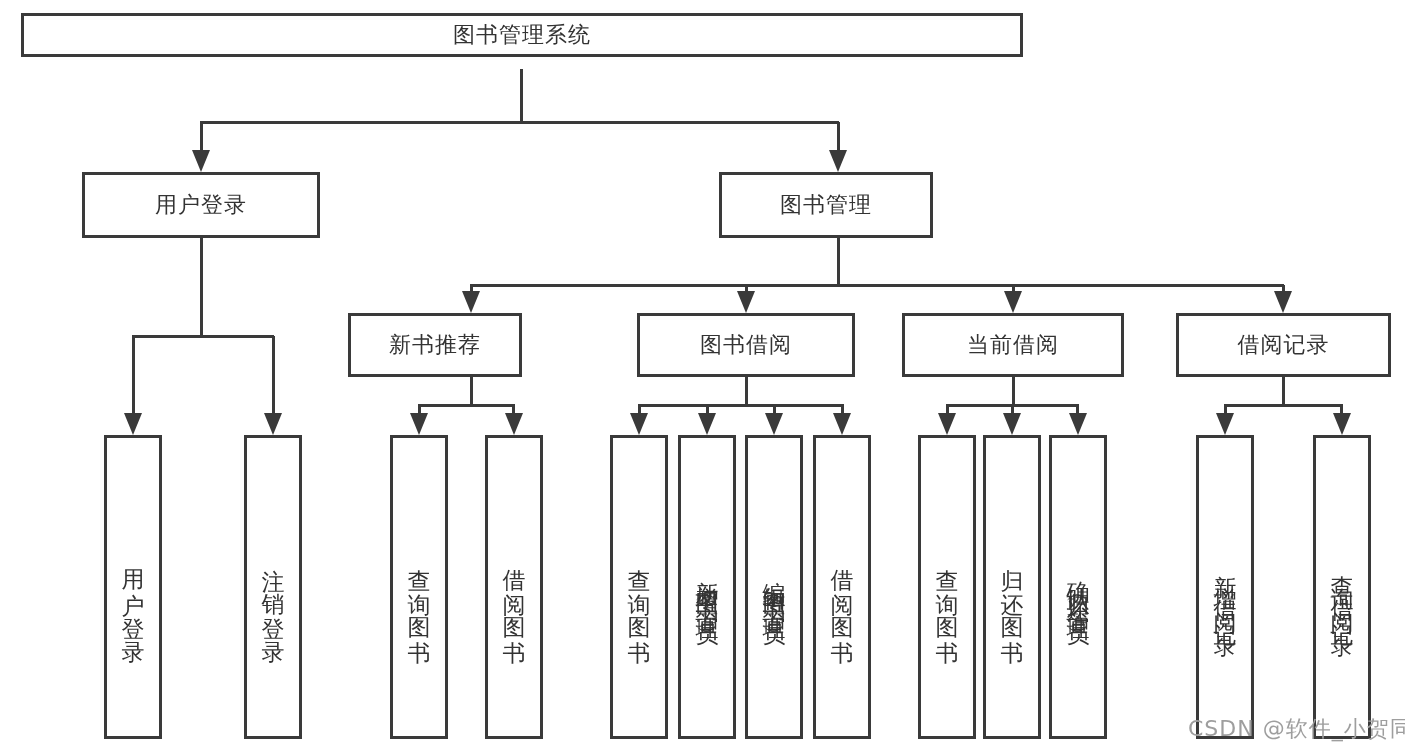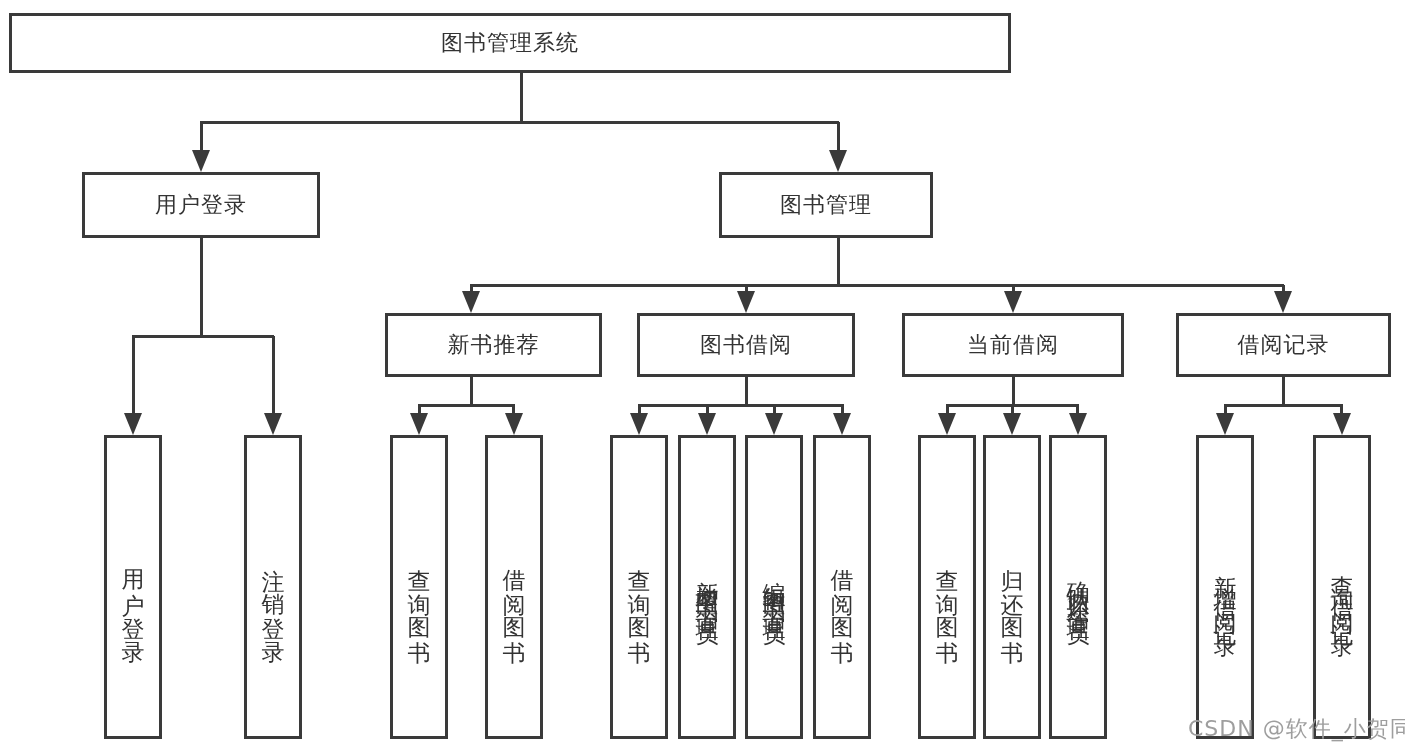--- a/index.html
+++ b/index.html
@@ -98,26 +98,26 @@
   <div class="arrow" style="left:1003px;top:413px"></div>
   <div class="arrow" style="left:1069px;top:413px"></div>
 
   <div class="vline" style="left:1282px;top:377px;height:28px"></div>
   <div class="hline" style="left:1224px;top:404px;width:119px"></div>
   <div class="vline" style="left:1224px;top:405px;height:10px"></div>
   <div class="vline" style="left:1340px;top:405px;height:10px"></div>
   <div class="arrow" style="left:1216px;top:413px"></div>
   <div class="arrow" style="left:1333px;top:413px"></div>
 
-  <div class="box" style="left:9px;top:13px;width:1002px;height:60px">图书管理系统</div>
+  <div class="box" style="left:21px;top:13px;width:1002px;height:44px">图书管理系统</div>
 
   <div class="box l2" style="left:82px;width:238px">用户登录</div>
   <div class="box l2" style="left:719px;width:214px">图书管理</div>
 
-  <div class="box l3" style="left:385px;width:217px">新书推荐</div>
+  <div class="box l3" style="left:348px;width:174px">新书推荐</div>
   <div class="box l3" style="left:637px;width:218px">图书借阅</div>
   <div class="box l3" style="left:902px;width:222px">当前借阅</div>
   <div class="box l3" style="left:1176px;width:215px">借阅记录</div>
 
   <div class="box vbox" style="left:104px">
     <span class="vtext ls-wide">用户登录</span>
   </div>
   <div class="box vbox" style="left:244px">
     <span class="vtext ls-wide">注销登录</span>
   </div>

